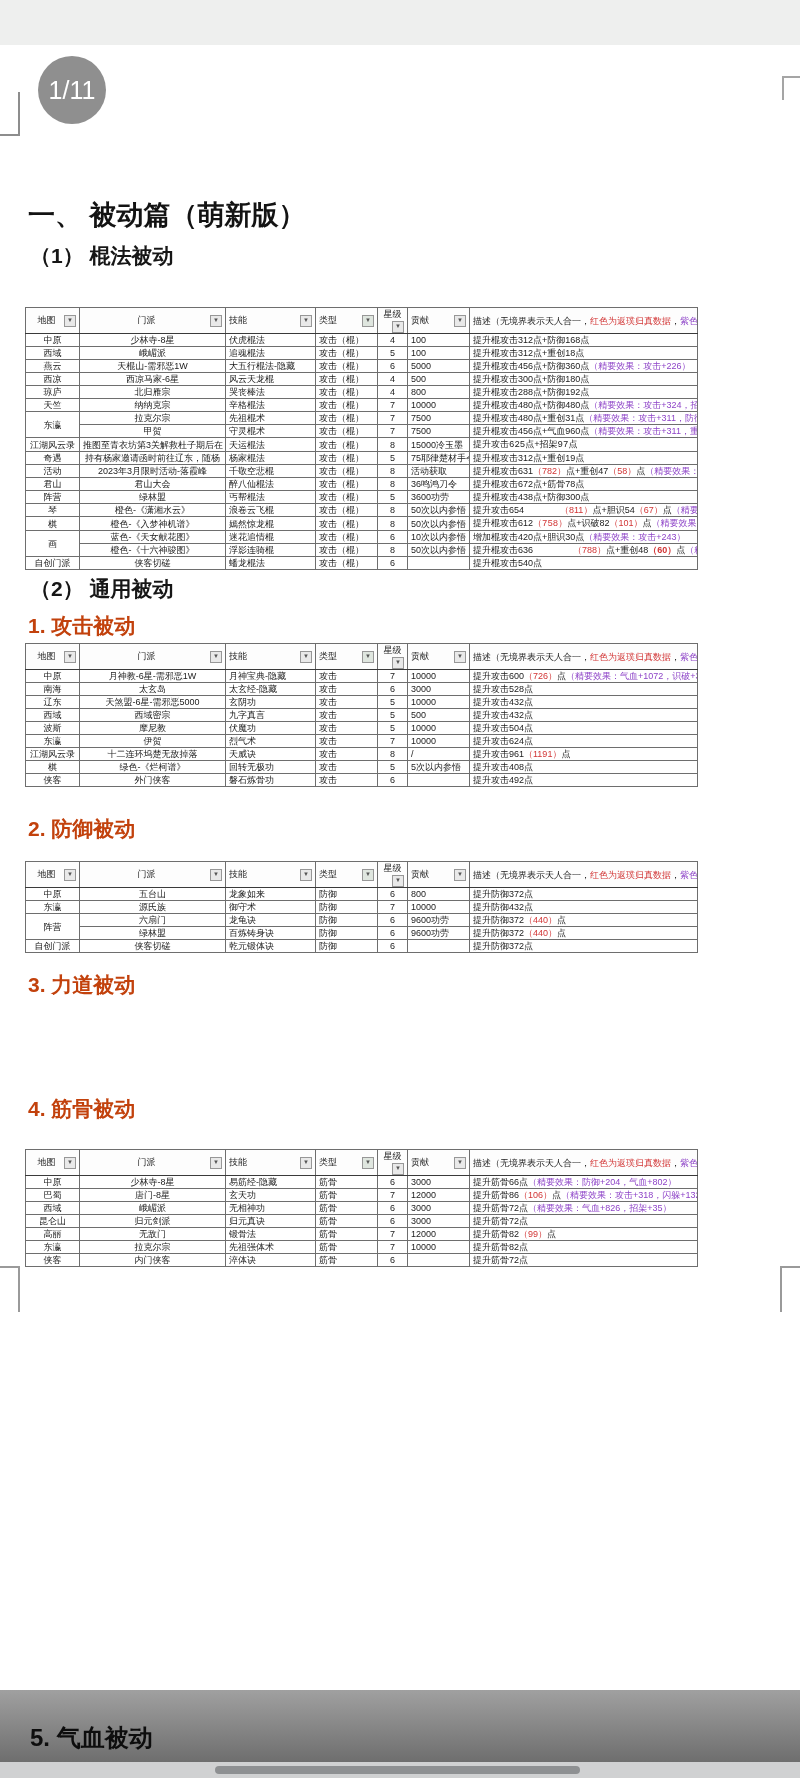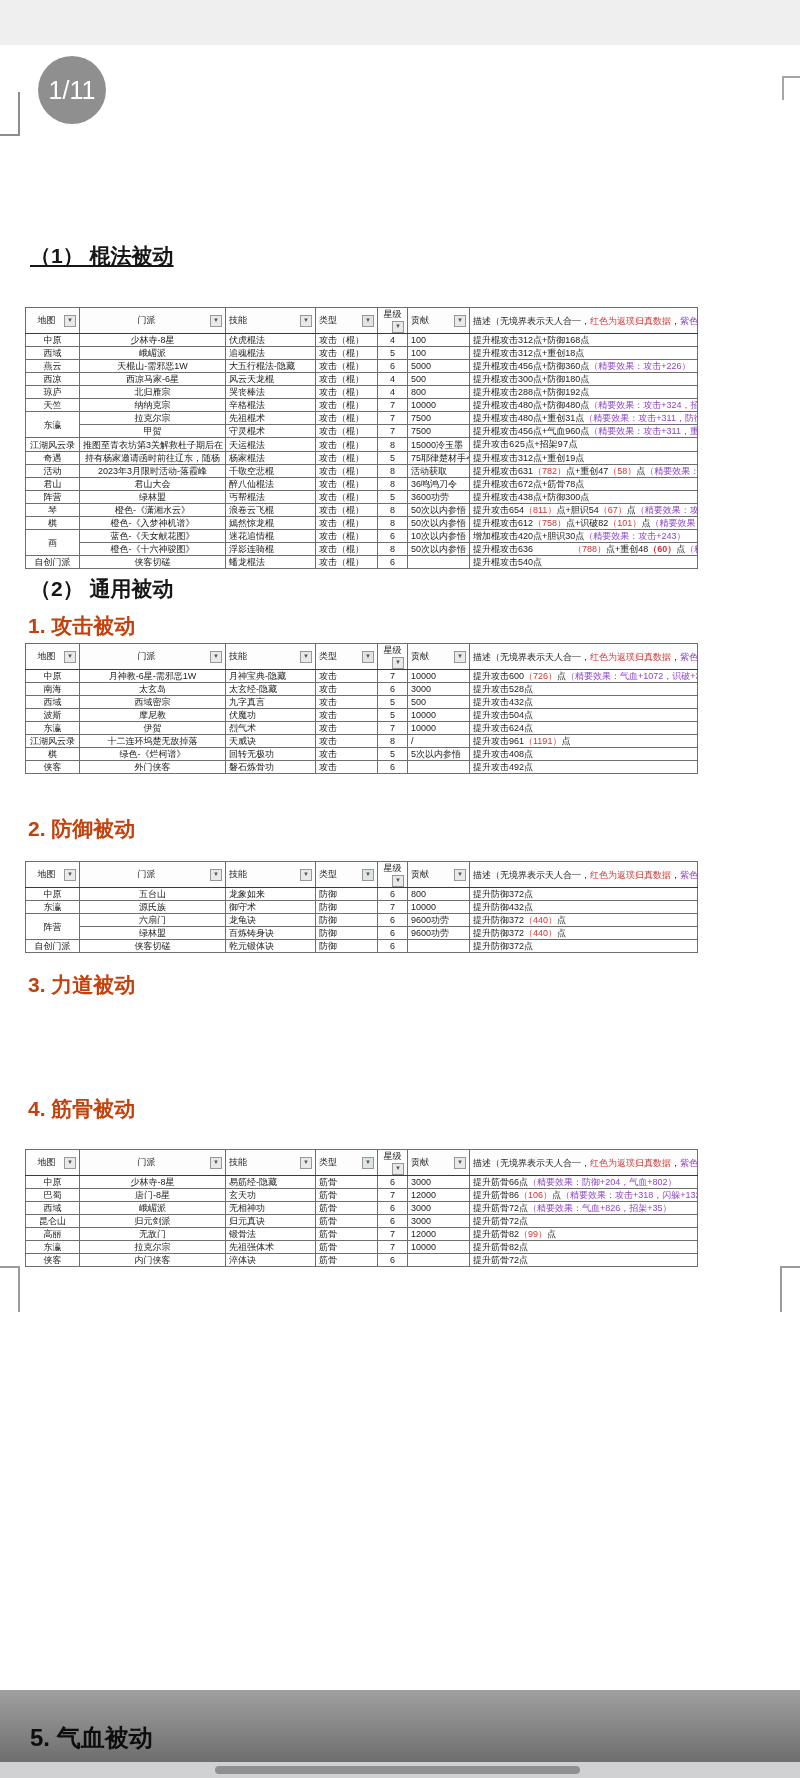--- a/index.html
+++ b/index.html
@@ -44,22 +44,23 @@
 <div class="badge">
   <span>1/11</span>
 </div>
 
 <div class="crop a"></div>
 <div class="crop b"></div>
 <div class="crop c"></div>
 <div class="crop d"></div>
 
 <div class="doc">
-
-  <div class="h3" style="top:197px;text-decoration:underline;">（1）  棍法被动</div>
+  <div class="h2">一、 被动篇（萌新版）</div>
+
+  <div class="h3" style="top:197px;">（1）  棍法被动</div>
   <table class="xt" style="top:262px;" id="t-gunfa">
       <colgroup>
         <col style="width: 54px;">
         <col style="width: 146px;">
         <col style="width: 90px;">
         <col style="width: 62px;">
         <col style="width: 30px;">
         <col style="width: 62px;">
         <col style="width: 228px;">
       </colgroup>
@@ -191,30 +192,30 @@
           <td class="a-l">3600功劳</td>
           <td class="a-l"><span style="color: rgb(27, 27, 27);">提升棍攻击438点+防御300点</span></td>
         </tr>
         <tr>
           <td class="a-c">琴</td>
           <td class="a-c">橙色-《潇湘水云》</td>
           <td class="a-l">浪卷云飞棍</td>
           <td class="a-l">攻击（棍）</td>
           <td class="a-c">8</td>
           <td class="a-l">50次以内参悟</td>
-          <td class="a-l"><span style="color: rgb(27, 27, 27);">提升攻击654</span><span style="color: rgb(210, 53, 53);">（811）</span><span style="color: rgb(27, 27, 27);">点+胆识54</span><span style="color: rgb(210, 53, 53);">（67）</span><span style="color: rgb(27, 27, 27);">点</span><span style="color: rgb(142, 68, 200);">（精要效果：攻击+377，胆识+46）</span></td>
+          <td class="a-l"><span style="color: rgb(27, 27, 27);">提升攻击654</span><span style="color: rgb(210, 53, 53); padding-left: 36px;">（811）</span><span style="color: rgb(27, 27, 27);">点+胆识54</span><span style="color: rgb(210, 53, 53);">（67）</span><span style="color: rgb(27, 27, 27);">点</span><span style="color: rgb(142, 68, 200);">（精要效果：攻击+377，胆识+46）</span></td>
         </tr>
         <tr>
           <td class="a-c">棋</td>
           <td class="a-c">橙色-《入梦神机谱》</td>
           <td class="a-l">嫣然惊龙棍</td>
           <td class="a-l">攻击（棍）</td>
           <td class="a-c">8</td>
           <td class="a-l">50次以内参悟</td>
-          <td class="a-l"><span style="color: rgb(27, 27, 27);">提升棍攻击612</span><span style="color: rgb(210, 53, 53);">（758）</span><span style="color: rgb(27, 27, 27);">点+识破82</span><span style="color: rgb(210, 53, 53);">（101）</span><span style="color: rgb(27, 27, 27);">点</span><span style="color: rgb(142, 68, 200);">（精要效果：攻击+401，气血+1094）</span></td>
+          <td class="a-l"><span style="color: rgb(27, 27, 27);">提升棍攻击612</span><span style="color: rgb(210, 53, 53); font-family: Liberation Mono, monospace;">（758）</span><span style="color: rgb(27, 27, 27);">点+识破82</span><span style="color: rgb(210, 53, 53);">（101）</span><span style="color: rgb(27, 27, 27);">点</span><span style="color: rgb(142, 68, 200);">（精要效果：攻击+401，气血+1094）</span></td>
         </tr>
         <tr>
           <td class="a-c" rowspan="2">画</td>
           <td class="a-c">蓝色-《天女献花图》</td>
           <td class="a-l">迷花追情棍</td>
           <td class="a-l">攻击（棍）</td>
           <td class="a-c">6</td>
           <td class="a-l">10次以内参悟</td>
           <td class="a-l"><span style="color: rgb(27, 27, 27);">增加棍攻击420点+胆识30点</span><span style="color: rgb(142, 68, 200);">（精要效果：攻击+243）</span></td>
         </tr>
@@ -274,20 +275,29 @@
         <tr>
           <td class="a-c">南海</td>
           <td class="a-c">太玄岛</td>
           <td class="a-l">太玄经-隐藏</td>
           <td class="a-l">攻击</td>
           <td class="a-c">6</td>
           <td class="a-l">3000</td>
           <td class="a-l"><span style="color: rgb(27, 27, 27);">提升攻击528点</span></td>
         </tr>
         <tr>
+          <td class="a-c">辽东</td>
+          <td class="a-c">天煞盟-6星-需邪恶5000</td>
+          <td class="a-l">玄阴功</td>
+          <td class="a-l">攻击</td>
+          <td class="a-c">5</td>
+          <td class="a-l">10000</td>
+          <td class="a-l"><span style="color: rgb(27, 27, 27);">提升攻击432点</span></td>
+        </tr>
+        <tr>
           <td class="a-c">西域</td>
           <td class="a-c">西域密宗</td>
           <td class="a-l">九字真言</td>
           <td class="a-l">攻击</td>
           <td class="a-c">5</td>
           <td class="a-l">500</td>
           <td class="a-l"><span style="color: rgb(27, 27, 27);">提升攻击432点</span></td>
         </tr>
         <tr>
           <td class="a-c">波斯</td>

